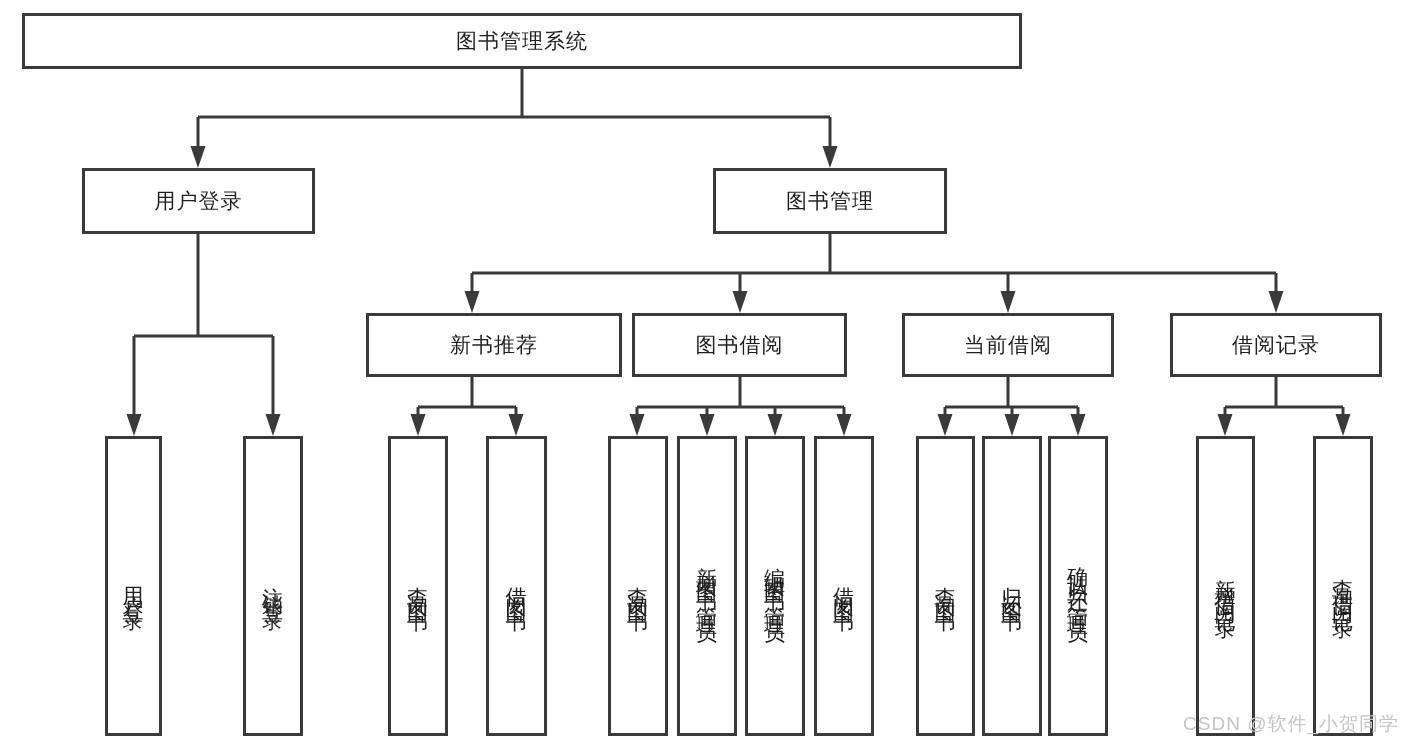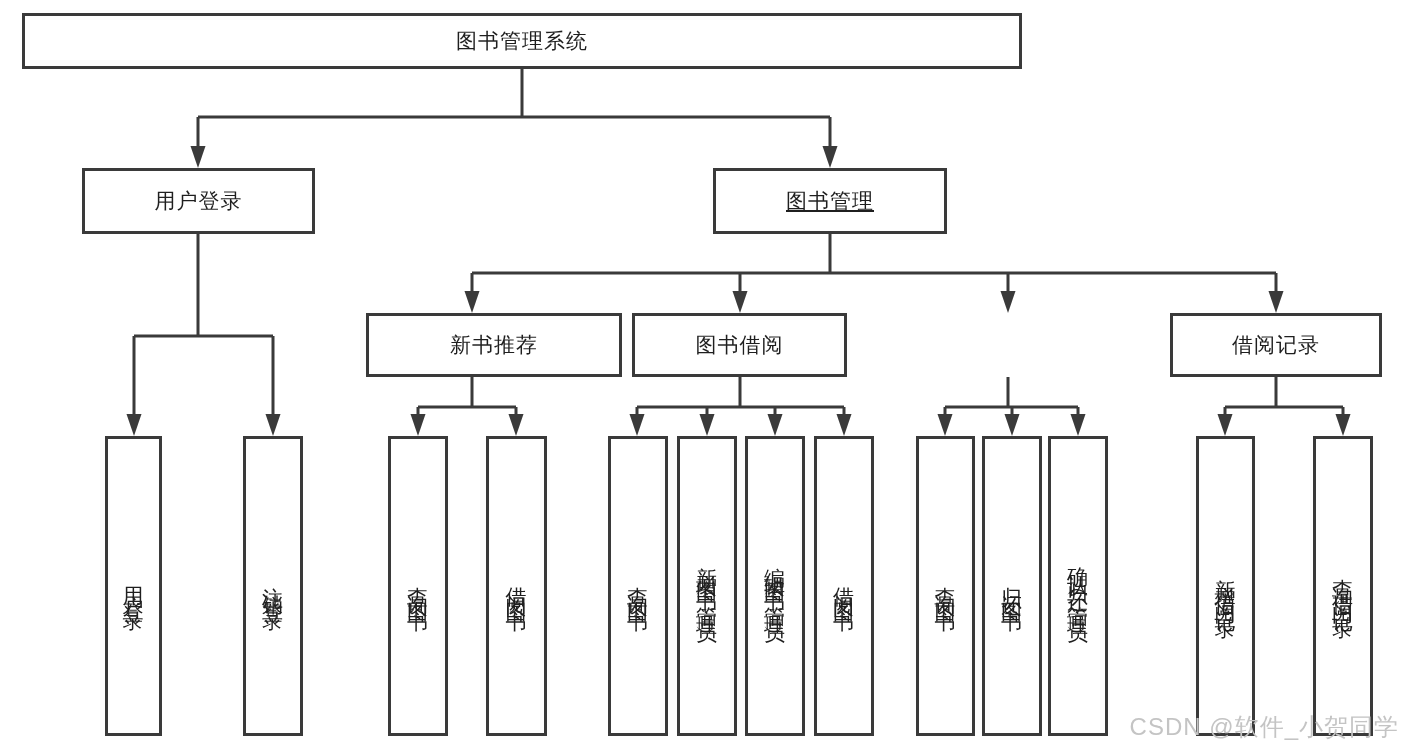--- a/index.html
+++ b/index.html
@@ -45,21 +45,21 @@
     text-orientation: mixed;
     font-size: 21px;
     letter-spacing: 8px;
     line-height: 1.1;
     white-space: nowrap;
   }
   .watermark {
     position: absolute;
     right: 6px;
     top: 711px;
-    font-size: 24px;
+    font-size: 19px;
     letter-spacing: 1px;
     color: var(--watermark-color, #c4c4c4);
     white-space: nowrap;
   }
 </style>
 </head>
 <body>
 
 <div class="canvas">
 
@@ -98,29 +98,32 @@
     <polygon points="1335.5,414 1350.5,414 1343,436"></polygon>
   </svg>
 
   <div class="node" style="left:22px; top:13px; width:1000px; height:56px;">
     <span class="hlabel">图书管理系统</span>
   </div>
 
   <div class="node" style="left:82px; top:168px; width:233px; height:66px;">
     <span class="hlabel">用户登录</span>
   </div>
-  <div class="node" style="left:713px; top:168px; width:234px; height:66px;text-decoration:underline;">
+  <div class="node" style="left:713px; top:168px; width:234px; height:66px;">
     <span class="hlabel">图书管理</span>
   </div>
 
   <div class="node" style="left:366px; top:313px; width:256px; height:64px;">
     <span class="hlabel">新书推荐</span>
   </div>
   <div class="node" style="left:632px; top:313px; width:215px; height:64px;align-items:center;">
     <span class="hlabel">图书借阅</span>
+  </div>
+  <div class="node" style="left:902px; top:313px; width:212px; height:64px;">
+    <span class="hlabel">当前借阅</span>
   </div>
   <div class="node" style="left:1170px; top:313px; width:212px; height:64px;">
     <span class="hlabel">借阅记录</span>
   </div>
 
   <div class="node" style="left:105px; top:436px; width:57px; height:300px;">
     <span class="vtext">用户登录</span>
   </div>
   <div class="node" style="left:243px; top:436px; width:60px; height:300px;">
     <span class="vtext">注销登录</span>

